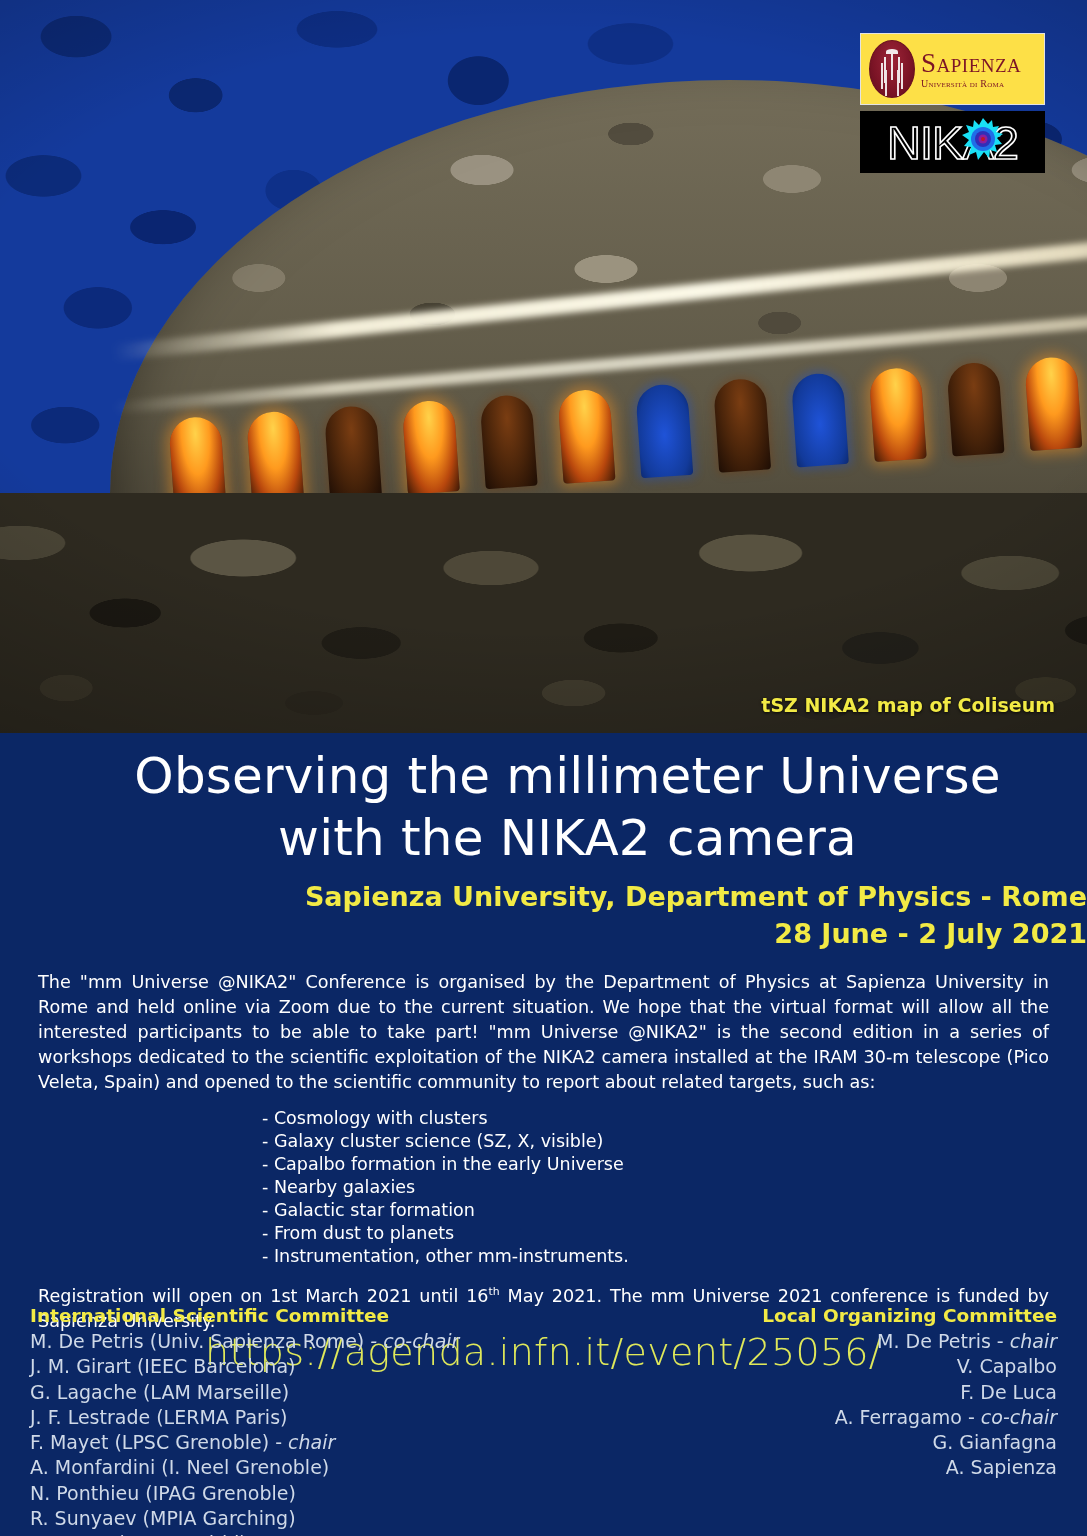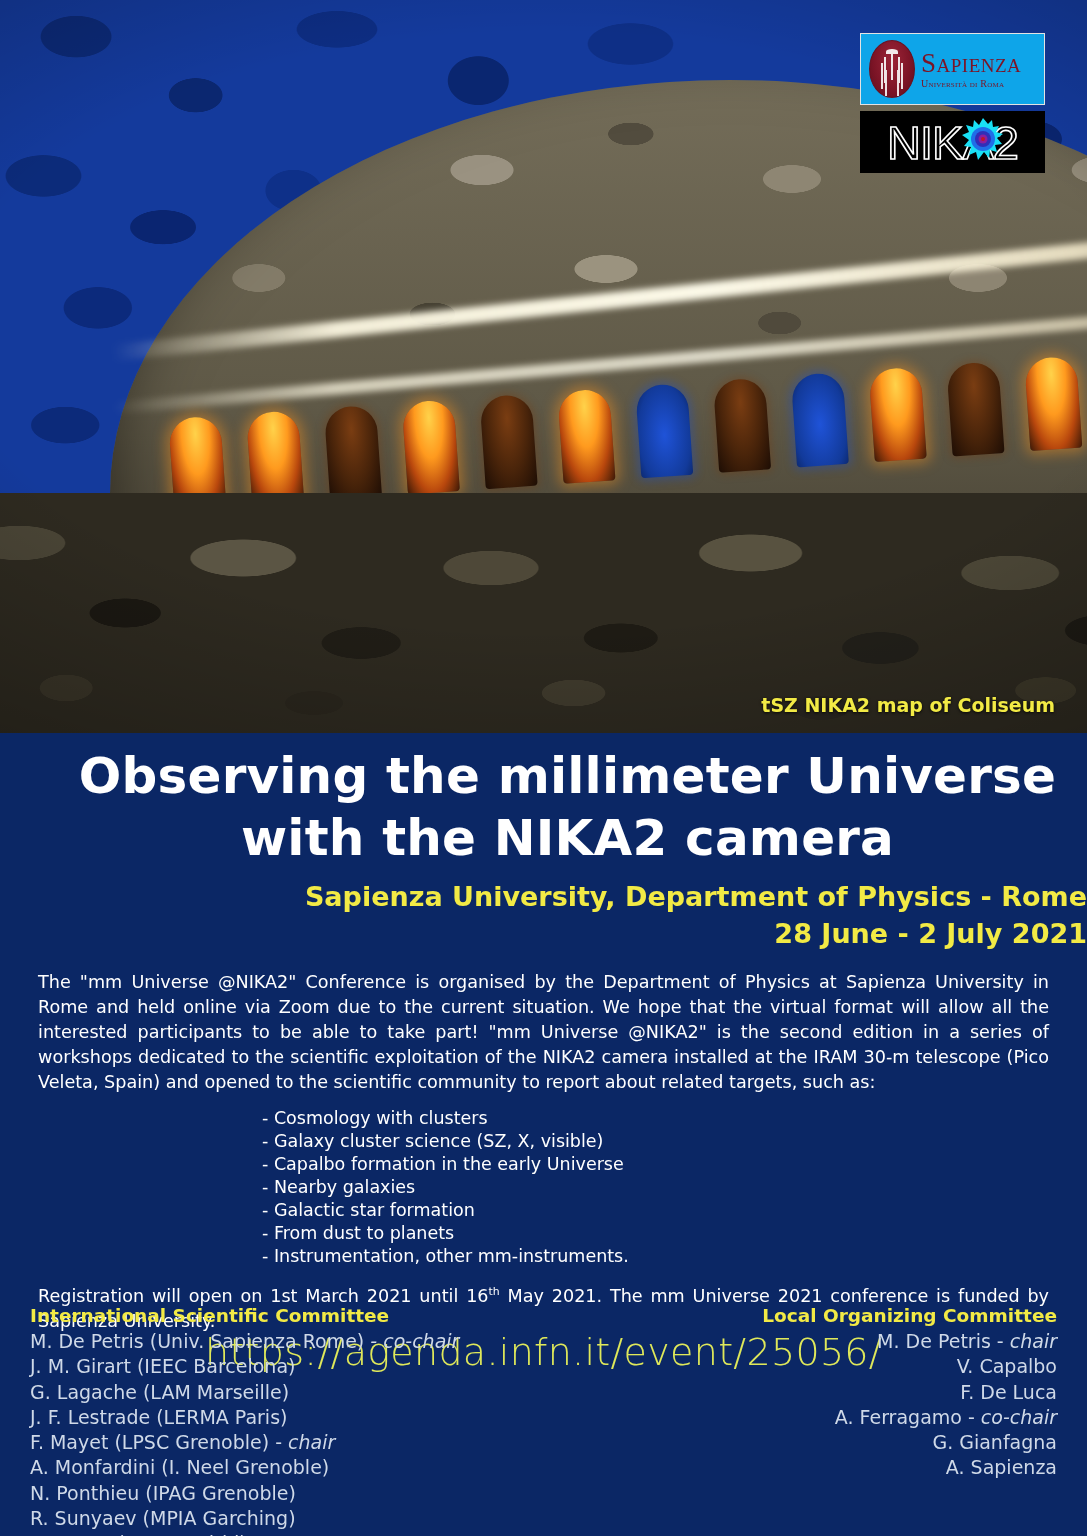--- a/index.html
+++ b/index.html
@@ -153,21 +153,21 @@
   }
 
   
   #logos {
     position: absolute;
     right: 42px; top: 33px;
     width: 185px;
     z-index: 20;
   }
   .sapienza-box {
-    background: #0ea5e9;
+    background: #fde047;
     border: 1px solid #e3e3e3;
     height: 72px;
     display: flex;
     align-items: center;
     padding: 0 6px 0 8px;
     box-sizing: border-box;
   }
   .crest {
     width: 44px; height: 56px;
     border-radius: 50%;
@@ -263,21 +263,21 @@
     position: absolute;
     left: 0; top: 733px;
     width: 1087px;
     height: 803px;
     background: #0b2765;
   }
   .title {
     text-align: center;
     color: #ffffff;
     font-family: "DejaVu Sans", sans-serif;
-    font-weight: 700;
+    font-weight: 400;
     font-size: 50px;
     line-height: 1.24;
     padding-top: 12px;
     letter-spacing: .2px;
     padding-left: 48px;
   }
   .subtitle {
     text-align: right;
     color: #f2ea45;
     font-family: "DejaVu Sans", sans-serif;

